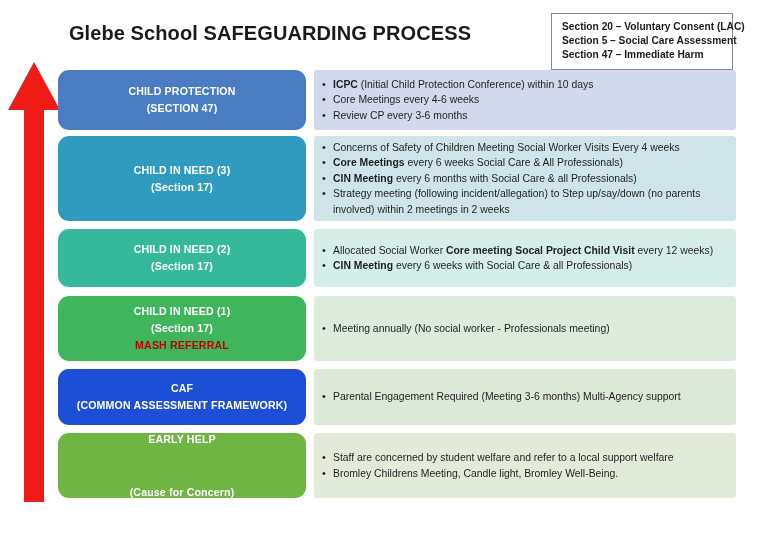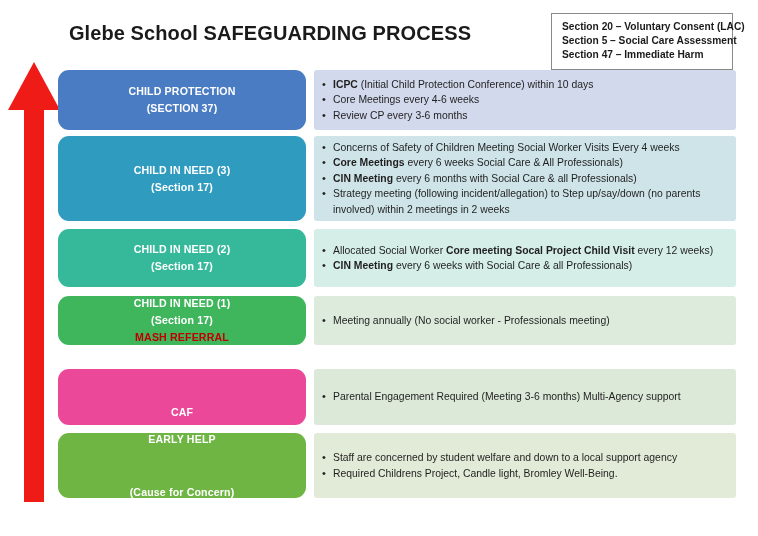--- a/index.html
+++ b/index.html
@@ -135,21 +135,21 @@
     flex: 1 1 auto;
   }
   .bullet-text b {
     font-weight: bold;
   }
 
   
   #row-0 { top: 70px;  height: 60px; }
   #row-1 { top: 136px; height: 85px; }
   #row-2 { top: 229px; height: 58px; }
-  #row-3 { top: 296px; height: 49px; justify-content: center; }
+  #row-3 { top: 296px; height: 65px; justify-content: center; }
   #row-4 { top: 369px; height: 56px; }
   #row-5 { top: 433px; height: 65px; }
 </style>
 </head>
 <body>
 
 <div class="page-title">Glebe School SAFEGUARDING PROCESS</div>
 
 <div class="legend-box">
   <div class="legend-line">Section 20 – Voluntary Consent (LAC)</div>
@@ -159,21 +159,21 @@
 
 <div class="arrow-wrap">
   <div class="arrow-head"></div>
   <div class="arrow-shaft"></div>
 </div>
 
 <div id="rows-host">
     <div class="row" id="row-0">
       <div class="stage-box" style="background: rgb(74, 124, 195);">
         <div class="stage-line">CHILD PROTECTION</div>
-        <div class="stage-line">(SECTION 37)</div>
+        <div class="stage-line">(SECTION 47)</div>
       </div>
       <div class="detail-panel" style="background: rgb(211, 217, 236);">
         <div class="bullet-row">
           <span class="bullet-dot">•</span>
           <span class="bullet-text"><b>ICPC</b> (Initial Child Protection Conference) within 10 days</span>
         </div>
         <div class="bullet-row">
           <span class="bullet-dot">•</span>
           <span class="bullet-text">Core Meetings every 4-6 weeks</span>
         </div>
@@ -230,39 +230,40 @@
         <div class="stage-line alert">MASH REFERRAL</div>
       </div>
       <div class="detail-panel" style="background: rgb(220, 235, 220);">
         <div class="bullet-row">
           <span class="bullet-dot">•</span>
           <span class="bullet-text">Meeting annually  (No social worker - Professionals meeting)</span>
         </div>
       </div>
     </div>
     <div class="row" id="row-4">
-      <div class="stage-box" style="background: #ec4899; justify-content: flex-end;">
+      <div class="stage-box" style="background: #1d4ed8;">
         <div class="stage-line">CAF</div>
+        <div class="stage-line">(COMMON ASSESSMENT FRAMEWORK)</div>
       </div>
       <div class="detail-panel" style="background: rgb(220, 232, 216);">
         <div class="bullet-row">
           <span class="bullet-dot">•</span>
           <span class="bullet-text">Parental Engagement Required  (Meeting 3-6 months) Multi-Agency support</span>
         </div>
       </div>
     </div>
     <div class="row" id="row-5">
       <div class="stage-box" style="background: rgb(111, 181, 68); gap: 36px;">
         <div class="stage-line">EARLY HELP</div>
         <div class="stage-line">(Cause for Concern)</div>
       </div>
       <div class="detail-panel" style="background: rgb(226, 235, 216);">
         <div class="bullet-row">
           <span class="bullet-dot">•</span>
-          <span class="bullet-text">Staff are concerned by student welfare and down to a local support agency</span>
-        </div>
-        <div class="bullet-row">
-          <span class="bullet-dot">•</span>
-          <span class="bullet-text">Required Childrens Project, Candle light, Bromley Well-Being.</span>
+          <span class="bullet-text">Staff are concerned by student welfare and refer to a local support welfare</span>
+        </div>
+        <div class="bullet-row">
+          <span class="bullet-dot">•</span>
+          <span class="bullet-text">Bromley Childrens Meeting, Candle light, Bromley Well-Being.</span>
         </div>
       </div>
     </div>
   </div>
 
 </body></html>

